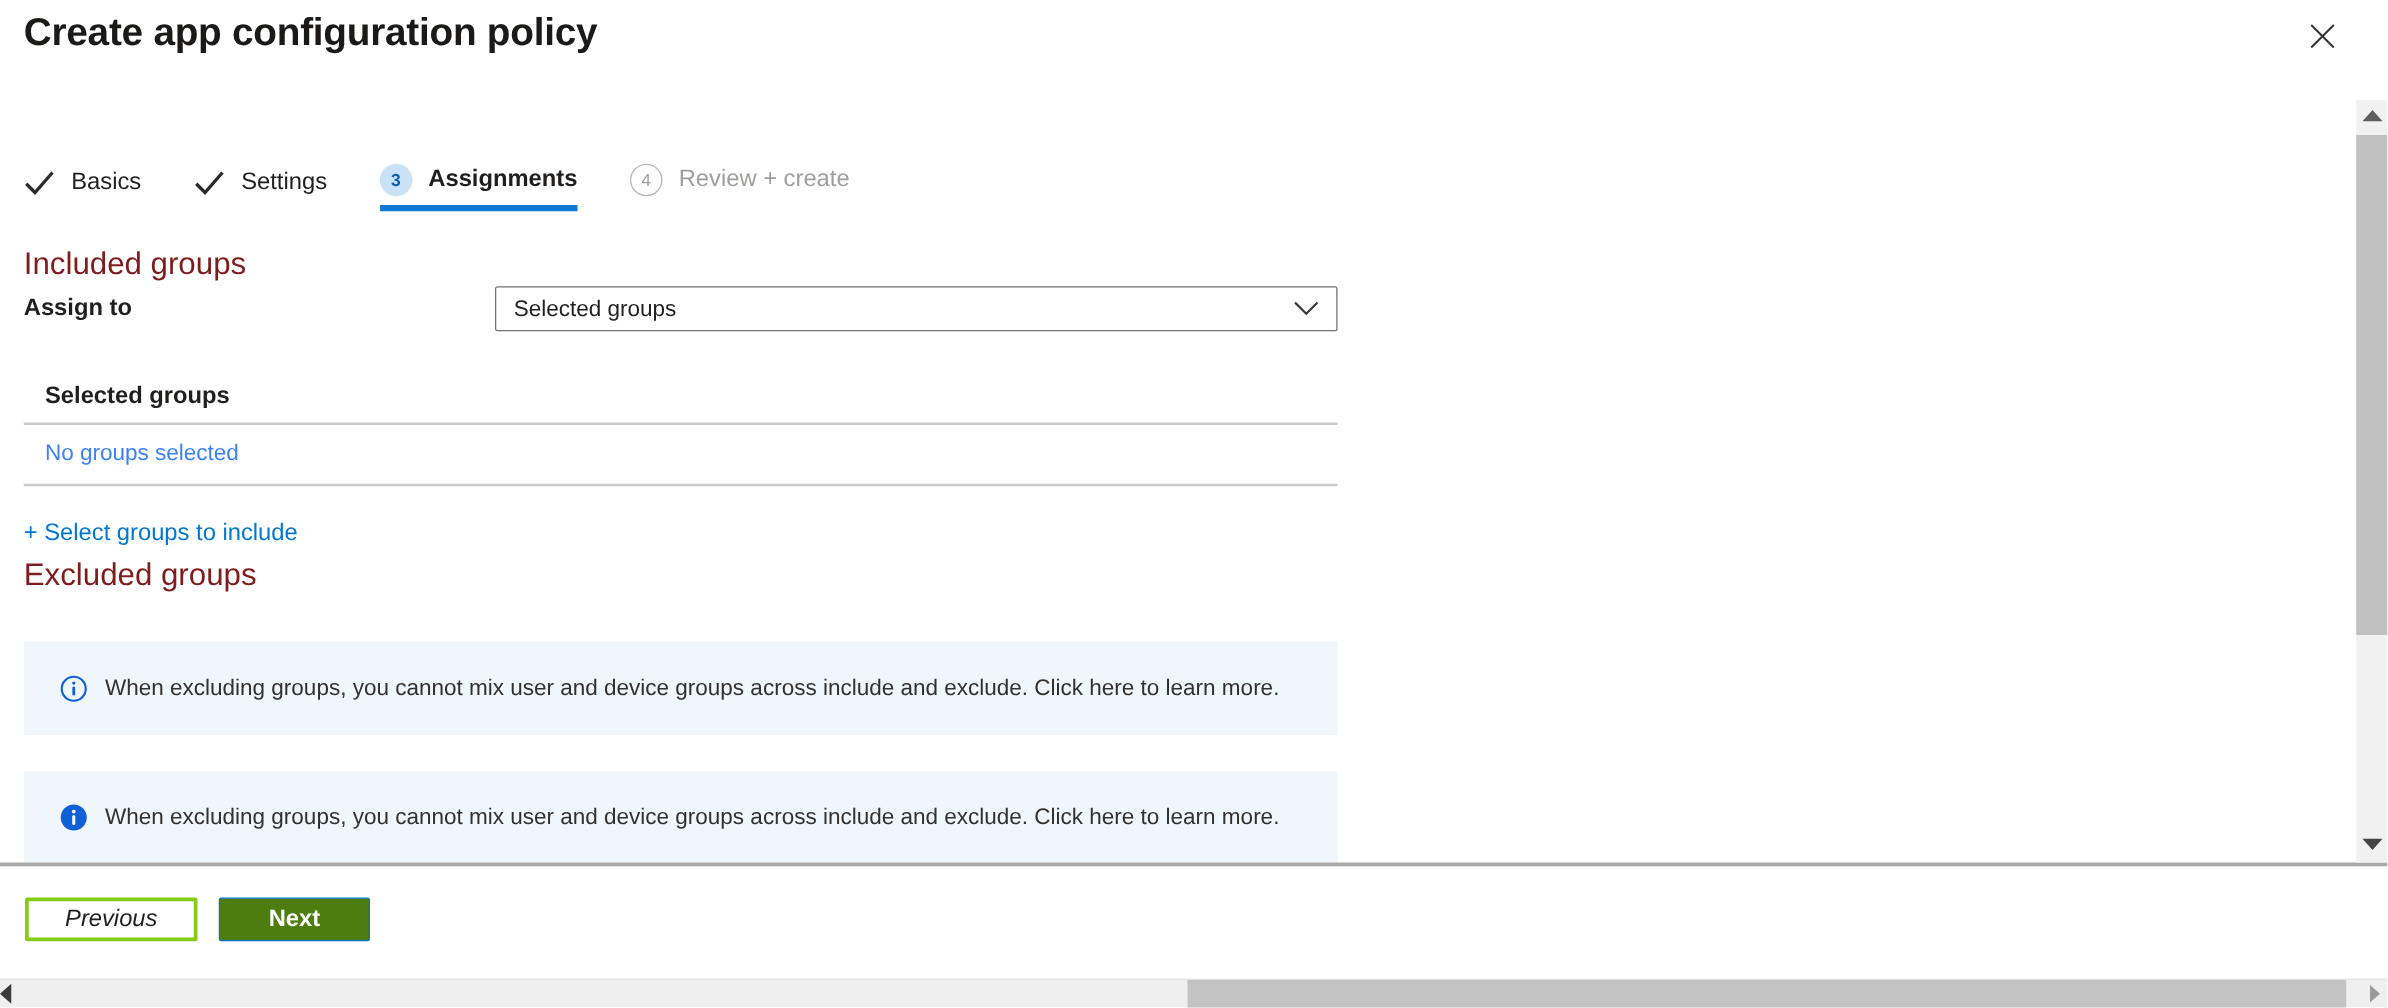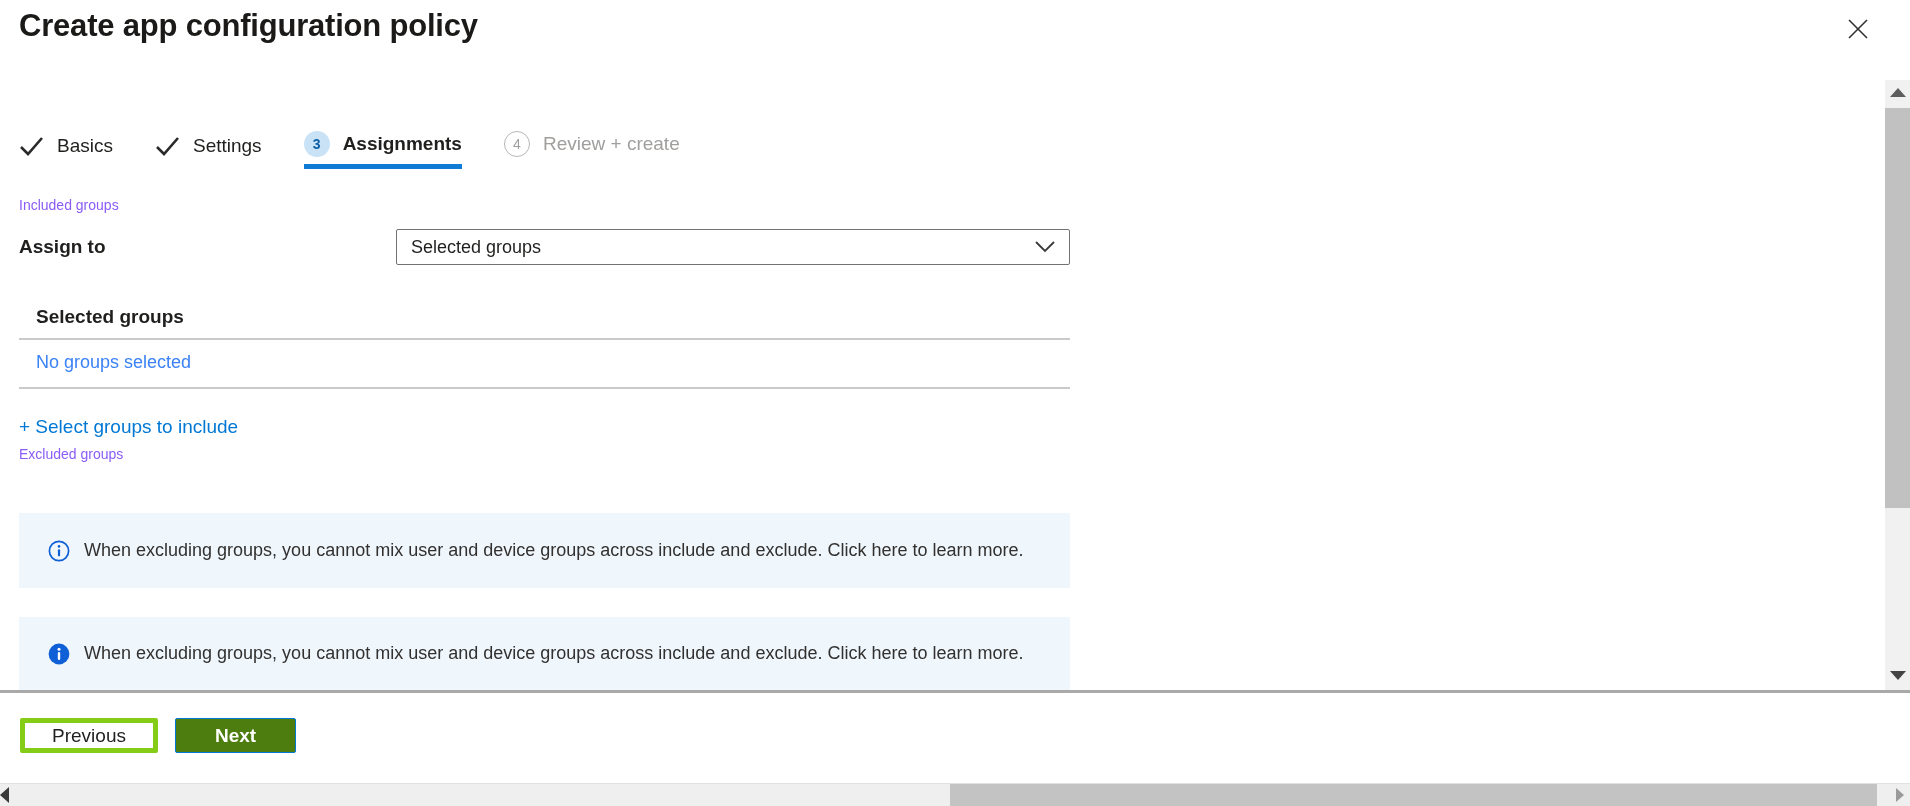--- a/index.html
+++ b/index.html
@@ -15,21 +15,21 @@
   .tabs { position:absolute; left:19px; top:131px; display:flex; align-items:flex-end; }
   .tab { display:inline-flex; align-items:center; margin-right:42px; padding-bottom:12px; font-size:19px; color:#201f1e; cursor:pointer; }
   .tab .check-icon { width:25px; height:20px; margin-right:13px; }
   .tab-badge { width:26px; height:26px; border-radius:50%; margin-right:13px; display:flex; align-items:center; justify-content:center; font-size:14px; }
   .tab.active { font-weight:700; border-bottom:5px solid #0f7bd4; padding-bottom:7px; }
   .tab.active .tab-badge { background:#c9e2f6; color:#0b5fa8; font-weight:700; }
   .tab.disabled { color:#a19f9d; }
   .tab.disabled .tab-badge { background:#fff; border:1px solid #b8b6b4; color:#a19f9d; }
 
   
-  .section-label { position:absolute; left:19px; font-size:14px; color:#8b5cf6; }
+  .section-label { position:absolute; left:19px; font-size:25px; color:#7f1d1d; }
   .lbl-included { top:197px; }
   .lbl-excluded { top:446px; }
   .assign-label { position:absolute; left:19px; top:236px; font-size:19px; font-weight:600; color:#201f1e; }
   .dropdown { position:absolute; left:396px; top:229px; width:674px; height:36px; border:1px solid #75736f; border-radius:2px; background:#fff; display:flex; align-items:center; padding:0 14px; cursor:pointer; }
   .dropdown-value { font-size:18px; color:#201f1e; flex:1; }
   .chev { width:20px; height:12px; }
 
   .table-header { position:absolute; left:36px; top:306px; font-size:19px; font-weight:600; color:#201f1e; }
   .divider { position:absolute; left:19px; width:1051px; height:0; border-top:2px solid #cccac8; }
   .div1 { top:338px; } .div2 { top:387px; }
@@ -39,21 +39,21 @@
   
   .banner { position:absolute; left:19px; width:1051px; background:#eff6fc; display:flex; align-items:center; padding-left:29px; }
   .banner1 { top:513px; height:75px; }
   .banner2 { top:617px; height:73px; }
   .info-ic { width:22px; height:22px; flex:0 0 22px; margin-right:14px; }
   .banner-text { font-size:18px; color:#323130; }
 
   
   .footer-divider { position:absolute; left:0; top:690px; width:1910px; height:3px; background:#a9a9a9; }
   .btn { position:absolute; top:718px; height:35px; font-size:19px; border-radius:2px; cursor:pointer; font-family:"Liberation Sans", sans-serif; }
-  .btn-previous { left:20px; width:138px; background:#fff; border:5px solid #84cc16; color:#201f1e; }
+  .btn-previous { left:20px; width:138px; background:#fff; border:3px solid #84cc16; color:#201f1e;font-style:italic; }
   .btn-next { left:175px; width:121px; background:#4d7c0f; border:1px solid #0078d4; color:#fff; font-weight:600; }
 
   
   .vscroll { position:absolute; right:0; top:80px; width:25px; height:610px; background:#f1f1f1; }
   .vscroll .arrow-up { position:absolute; top:8px; left:5px; width:0; height:0; border-left:8px solid transparent; border-right:8px solid transparent; border-bottom:9px solid #5e5e5e; cursor:pointer; }
   .vscroll .vthumb { position:absolute; top:28px; left:0; width:25px; height:400px; background:#c1c1c1; cursor:pointer; }
   .vscroll .arrow-down { position:absolute; bottom:10px; left:5px; width:0; height:0; border-left:8px solid transparent; border-right:8px solid transparent; border-top:9px solid #444; cursor:pointer; }
 
   .hscroll { position:absolute; left:0; top:783px; width:1910px; height:23px; background:#efefef; border-top:1px solid #e2e2e2; }
   .hscroll .arrow-left { position:absolute; left:0px; top:3px; width:0; height:0; border-top:8px solid transparent; border-bottom:8px solid transparent; border-right:9px solid #3a3a3a; cursor:pointer; }

